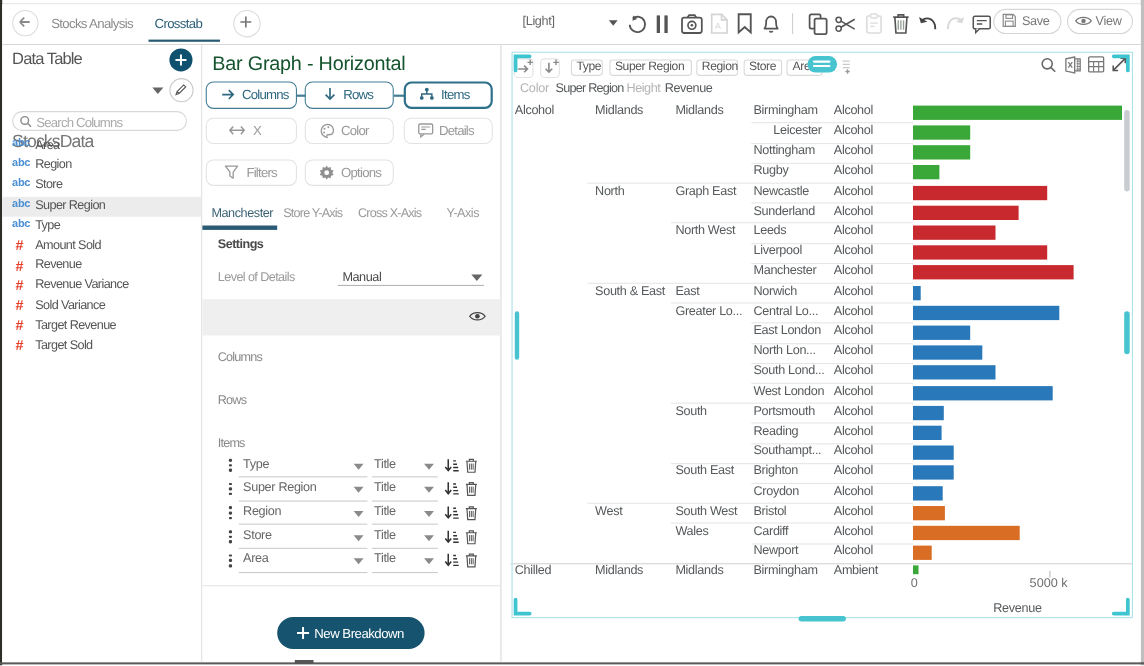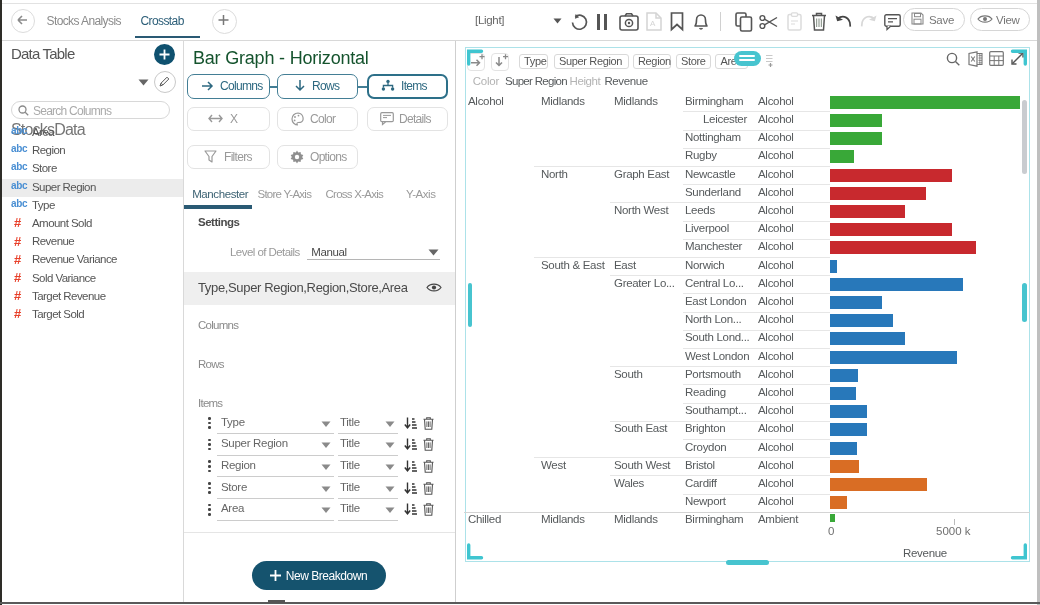--- a/index.html
+++ b/index.html
@@ -229,29 +229,28 @@
         <circle cx="7" cy="7" r="2.2" fill="#fff"></circle>
       </svg>
     <div class="txt" style="left:126px;top:109px;font-size:12px;letter-spacing:-0.7px;color:#999;">Options</div>
 
     <div class="txt" style="left:8.2px;top:146.5px;font-size:11.5px;letter-spacing:-0.4px;color:#3c6273;">Manchester</div>
     <div class="txt" style="left:73.5px;top:146.5px;font-size:11.5px;letter-spacing:-0.75px;color:#9a9a9a;">Store Y-Axis</div>
     <div class="txt" style="left:141.5px;top:146.5px;font-size:11.5px;letter-spacing:-0.75px;color:#9a9a9a;text-align:right;">Cross X-Axis</div>
     <div class="txt" style="left:222px;top:146.5px;font-size:11.5px;letter-spacing:-0.45px;color:#9a9a9a;text-align:center;">Y-Axis</div>
     <div class="abs" style="left:0px;top:164px;width:68px;height:3.5px;background:#2a5a74;"></div>
     <div class="txt" style="left:14px;top:175px;font-size:11.5px;letter-spacing:-0.5px;font-weight:bold;color:#4a4a4a;">Settings</div>
-    <div class="txt" style="left:14px;top:205px;font-size:11.5px;letter-spacing:-0.55px;color:#9a9a9a;margin-left:32px;">Level of Details</div>
+    <div class="txt" style="left:14px;top:205px;font-size:11.5px;letter-spacing:-0.55px;color:#9a9a9a;">Level of Details</div>
     <div class="txt" style="left:127.3px;top:205px;font-size:11.5px;letter-spacing:-0.4px;color:#4a4a4a;">Manual</div>
     <div class="abs" style="left:123px;top:218px;width:133px;height:1px;background:#b5b5b5;"></div>
     <svg style="left:244px;top:208px;" width="11" height="8" viewBox="0 0 11 8">
         <path d="M0.5 0.5 L5.5 6.5 L10.5 0.5 Z" fill="#666"></path>
       </svg>
 
     <div class="abs" style="left:0px;top:231px;width:271px;height:33px;background:#efefef;"></div>
-    <div class="txt" style="left:14px;top:239px;font-size:13px;letter-spacing:-0.35px;color:#4a4a4a;">Type,Super Region,Region,Store,Area</div>
     <svg style="left:242px;top:241px;" width="16" height="11" viewBox="0 0 16 11">
         <path d="M1 5.5 C4 1 12 1 15 5.5 C12 10 4 10 1 5.5 Z" stroke="#444" stroke-width="1.2" fill="none"></path>
         <circle cx="8" cy="5.5" r="2.1" fill="#444"></circle>
       </svg>
     <div class="txt" style="left:14px;top:277.5px;font-size:11.5px;letter-spacing:-0.75px;color:#8a8a8a;">Columns</div>
     <div class="txt" style="left:14px;top:317px;font-size:11.5px;letter-spacing:-0.75px;color:#8a8a8a;">Rows</div>
     <div class="txt" style="left:14px;top:356px;font-size:11.5px;letter-spacing:-0.75px;color:#8a8a8a;">Items</div>
     <div class="abs" style="left:24px;top:376.0px;width:2.6px;height:2.6px;border-radius:50%;background:#444;"></div>
     <div class="abs" style="left:24px;top:380.6px;width:2.6px;height:2.6px;border-radius:50%;background:#444;"></div>
     <div class="abs" style="left:24px;top:385.2px;width:2.6px;height:2.6px;border-radius:50%;background:#444;"></div>

